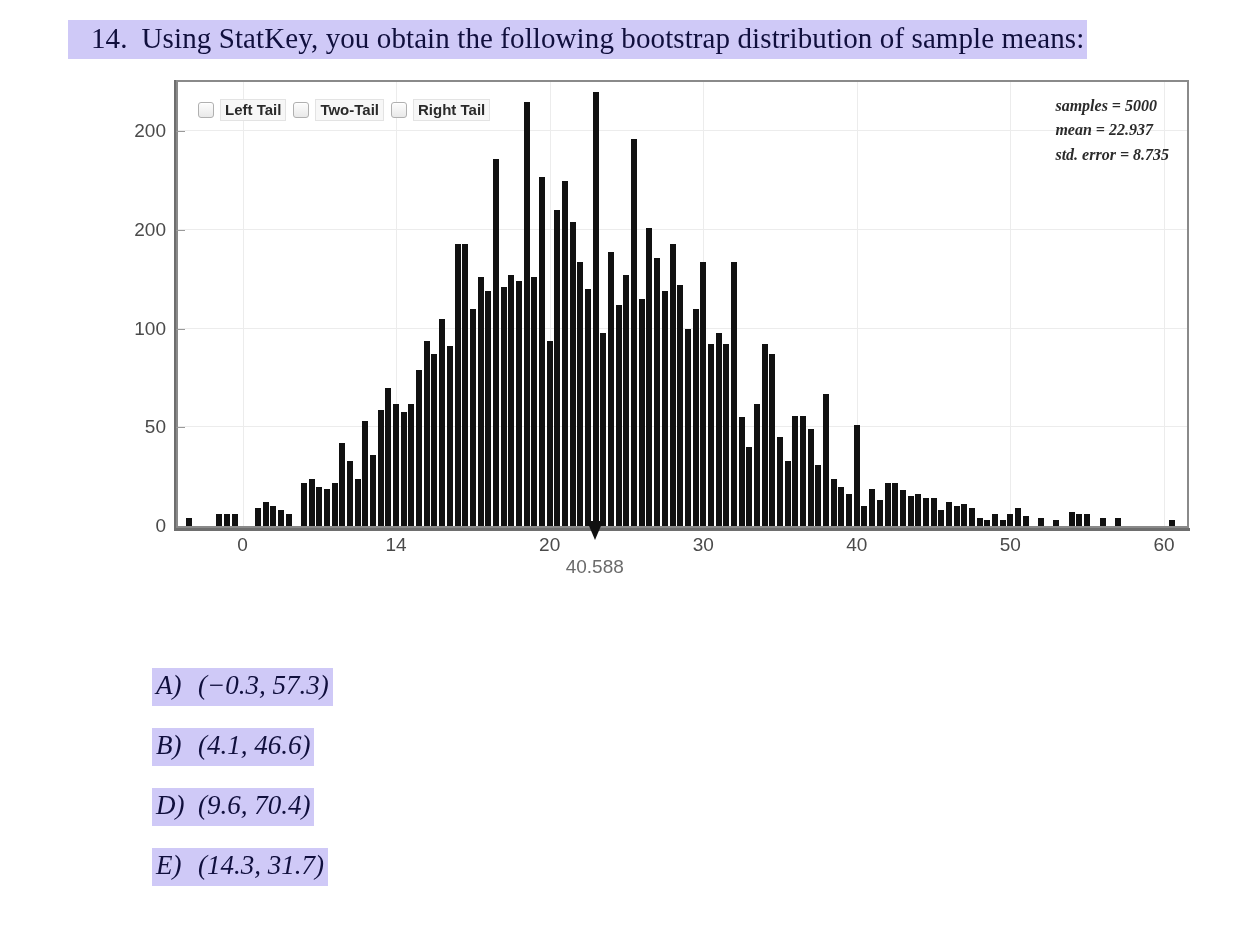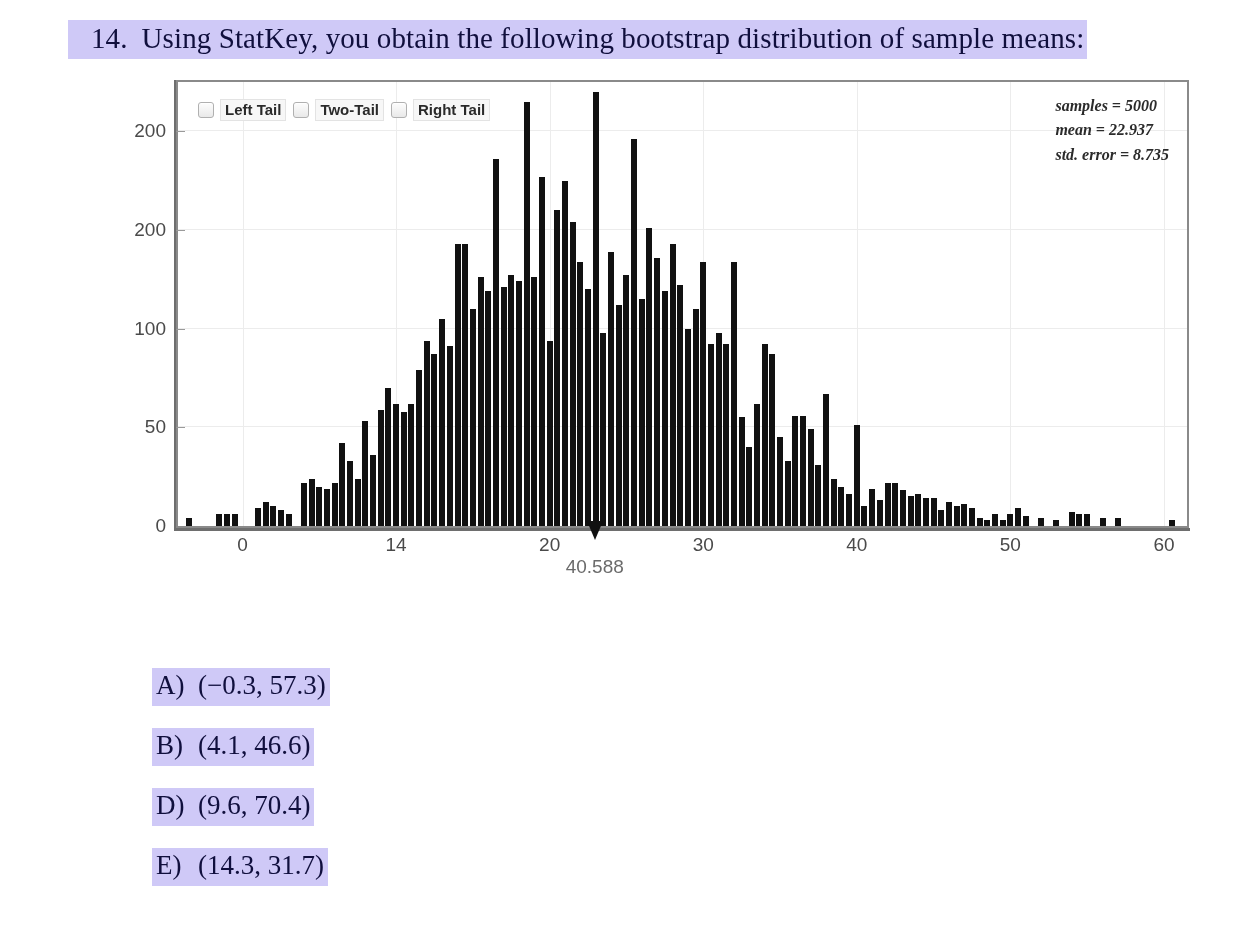--- a/index.html
+++ b/index.html
@@ -183,21 +183,21 @@
   }
   .choice {
     font-size: 27px;
     color: #100f3d;
     white-space: nowrap;
     padding: 2px 4px 5px 4px;
     margin-bottom: 22px;
     display: inline-block;
     clear: both;
   }
-  .choice-row { display: block; }
+  .choice-row { display: block; font-style: italic; }
   .choice-letter { display: inline-block; min-width: 42px; }
 </style>
 </head>
 <body>
 
 <div class="page">
 
   <div class="q-header hl">
     <span class="q-num">14.</span><span>Using StatKey, you obtain the following bootstrap distribution of sample means:</span>
   </div>

